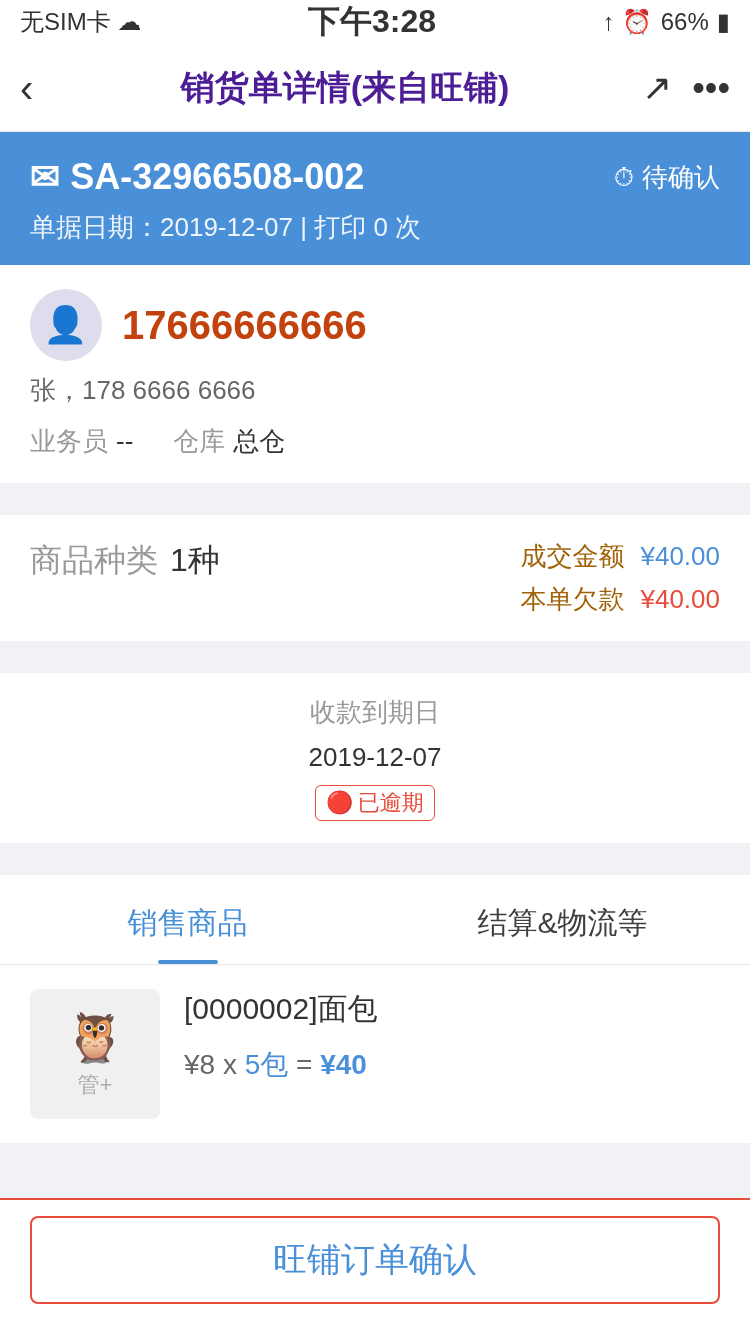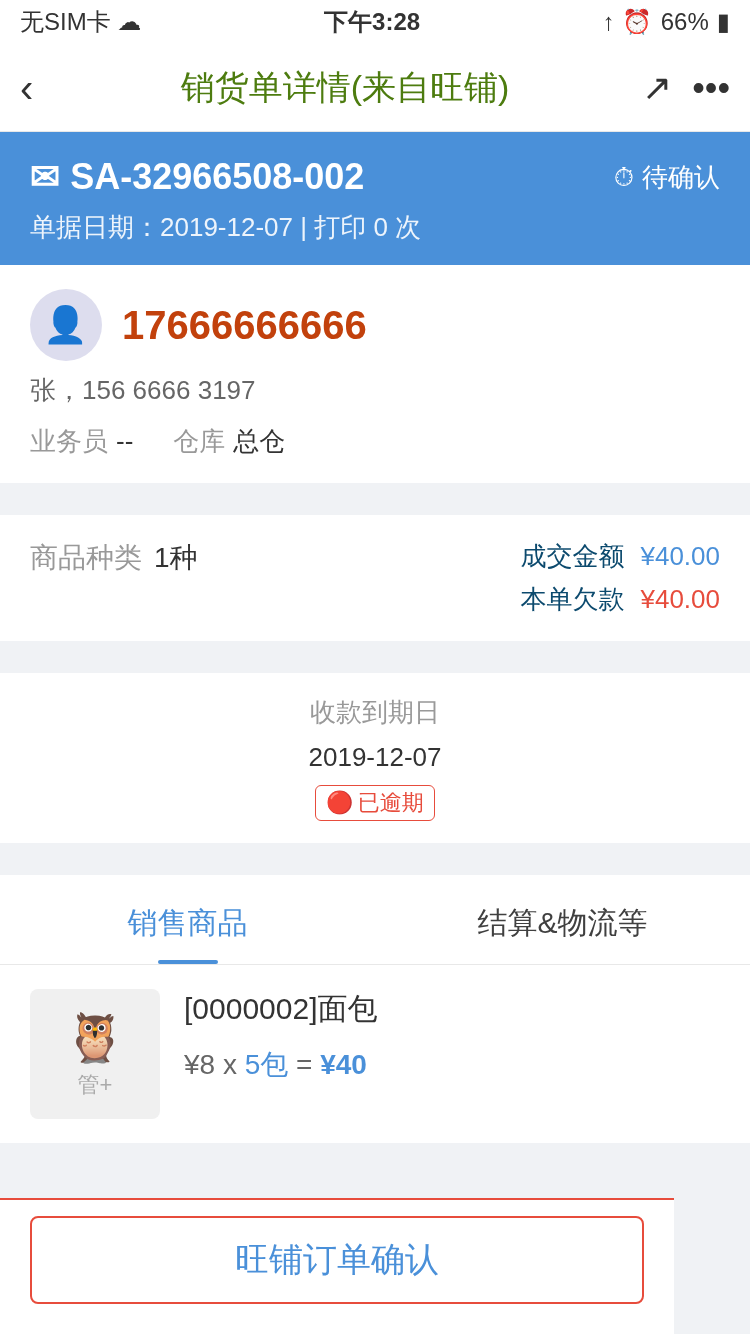--- a/index.html
+++ b/index.html
@@ -18,21 +18,21 @@
       height: 44px;
       background: #fff;
       display: flex;
       align-items: center;
       justify-content: space-between;
       padding: 8px 20px;
       font-size: 26px;
       font-weight: 500;
     }
     .status-left { display: flex; align-items: center; gap: 10px; font-size: 24px; }
-    .status-center { font-size: 24px; font-weight: 600; }
+    .status-center { font-size: 32px; font-weight: 600; }
     .status-right { display: flex; align-items: center; gap: 8px; font-size: 24px; }
 
     
     .nav-bar {
       height: 88px;
       background: #fff;
       display: flex;
       align-items: center;
       padding: 0 20px;
       border-bottom: 1px solid #e8e8e8;
@@ -46,22 +46,22 @@
     }
     .nav-back-arrow {
       font-size: 40px;
       color: #333;
       line-height: 1;
     }
     .nav-title {
       flex: 1;
       text-align: center;
       font-size: 34px;
-      font-weight: 400;
-      color: #4d7c0f;
+      font-weight: 700;
+      color: #4c1d95;
     }
     .nav-actions {
       width: 120px;
       display: flex;
       align-items: center;
       justify-content: flex-end;
       gap: 20px;
     }
     .nav-icon {
       font-size: 36px;
@@ -162,38 +162,38 @@
       padding: 24px 30px;
       margin-bottom: 16px;
       display: flex;
       justify-content: space-between;
       align-items: flex-start;
     }
     .summary-left {
       display: flex;
       align-items: center;
       gap: 12px;
-      font-size: 28px;
+      font-size: 32px;
       color: #666;
     }
     .summary-label { color: #999; }
     .summary-value { color: #333; font-weight: 500; }
     .summary-right {
       display: flex;
       flex-direction: column;
       align-items: flex-end;
       gap: 8px;
     }
     .summary-row {
       display: flex;
       align-items: center;
       gap: 16px;
       font-size: 26px;
     }
-    .amount-label { color: #0c4a6e; }
+    .amount-label { color: #a16207; }
     .amount-value { color: #4a90d9; font-weight: 500; }
     .amount-value-red { color: #e74c3c; font-weight: 500; }
 
     
     .due-section {
       background: #fff;
       padding: 22px 30px;
       margin-bottom: 16px;
       display: flex;
       align-items: center;
@@ -294,21 +294,21 @@
     .content-area {
       min-height: 200px;
       background: #f0f2f5;
     }
 
     
     .bottom-bar {
       position: fixed;
       bottom: 0;
       left: 0;
-      width: 674px;
+      width: 750px;
       background: #fff;
       padding: 16px 30px 30px;
       border-top: 2px solid #e74c3c;
     }
     .confirm-btn {
       width: 100%;
       height: 88px;
       border: 2px solid #e74c3c;
       background: #fff;
       color: #4a90d9;
@@ -368,21 +368,21 @@
   </div>
 </div>
 
 <div class="customer-section card">
   <div class="customer-top">
     <div class="customer-avatar">
       <span>👤</span>
     </div>
     <div class="customer-phone">17666666666</div>
   </div>
-  <div class="customer-name">张，156 6666 3197</div>
+  <div class="customer-name">张，178 6666 6666</div>
   <div class="customer-meta">
     <div class="customer-meta-item">
       <span class="meta-label">业务员</span>
       <span class="meta-value">--</span>
     </div>
     <div class="customer-meta-item">
       <span class="meta-label">仓库</span>
       <span class="meta-value">总仓</span>
     </div>
   </div>

